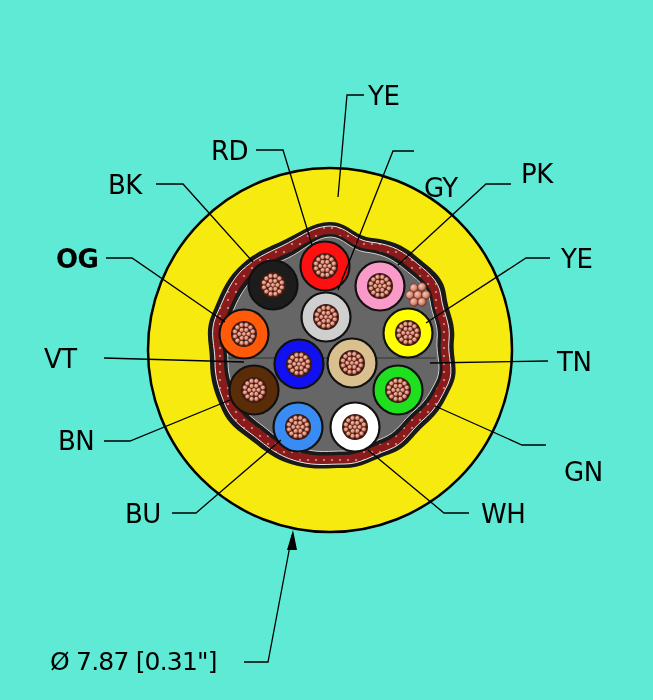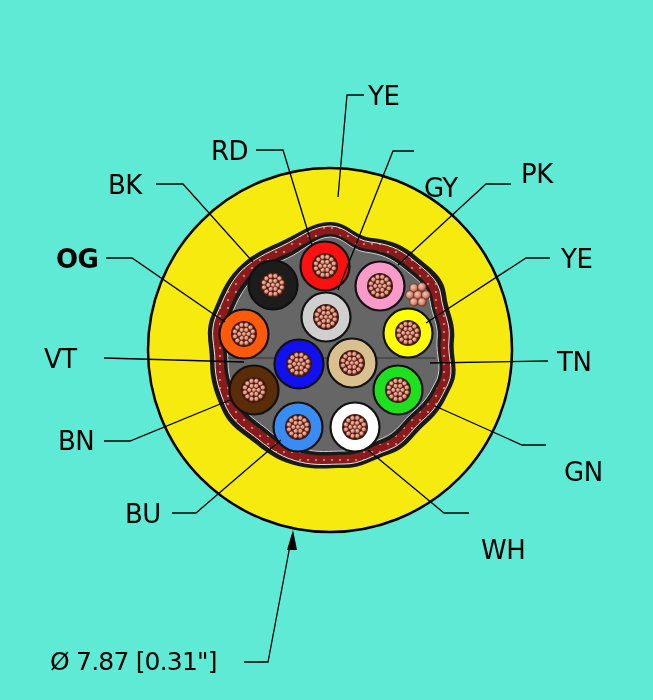--- a/index.html
+++ b/index.html
@@ -362,15 +362,15 @@
   <span class="label" style="left:424px;top:138px;margin-top:37px;">GY</span>
   <span class="label" style="left:108px;top:172px;">BK</span>
   <span class="label" style="left:521px;top:161px;">PK</span>
   <span class="label" style="left:56px;top:246px;font-weight:bold;">OG</span>
   <span class="label" style="left:561px;top:246px;">YE</span>
   <span class="label" style="left:44px;top:346px;">VT</span>
   <span class="label" style="left:557px;top:349px;text-align:center;">TN</span>
   <span class="label" style="left:58px;top:428px;">BN</span>
   <span class="label" style="left:564px;top:433px;margin-top:26px;">GN</span>
   <span class="label" style="left:125px;top:501px;">BU</span>
-  <span class="label" style="left:481px;top:501px;margin-top:36px;">WH</span>
+  <span class="label" style="left:481px;top:501px;">WH</span>
   <span class="label dim-label" style="left:50px;top:649px;">Ø 7.87 [0.31"]</span>
 </div>
 
 </body></html>

